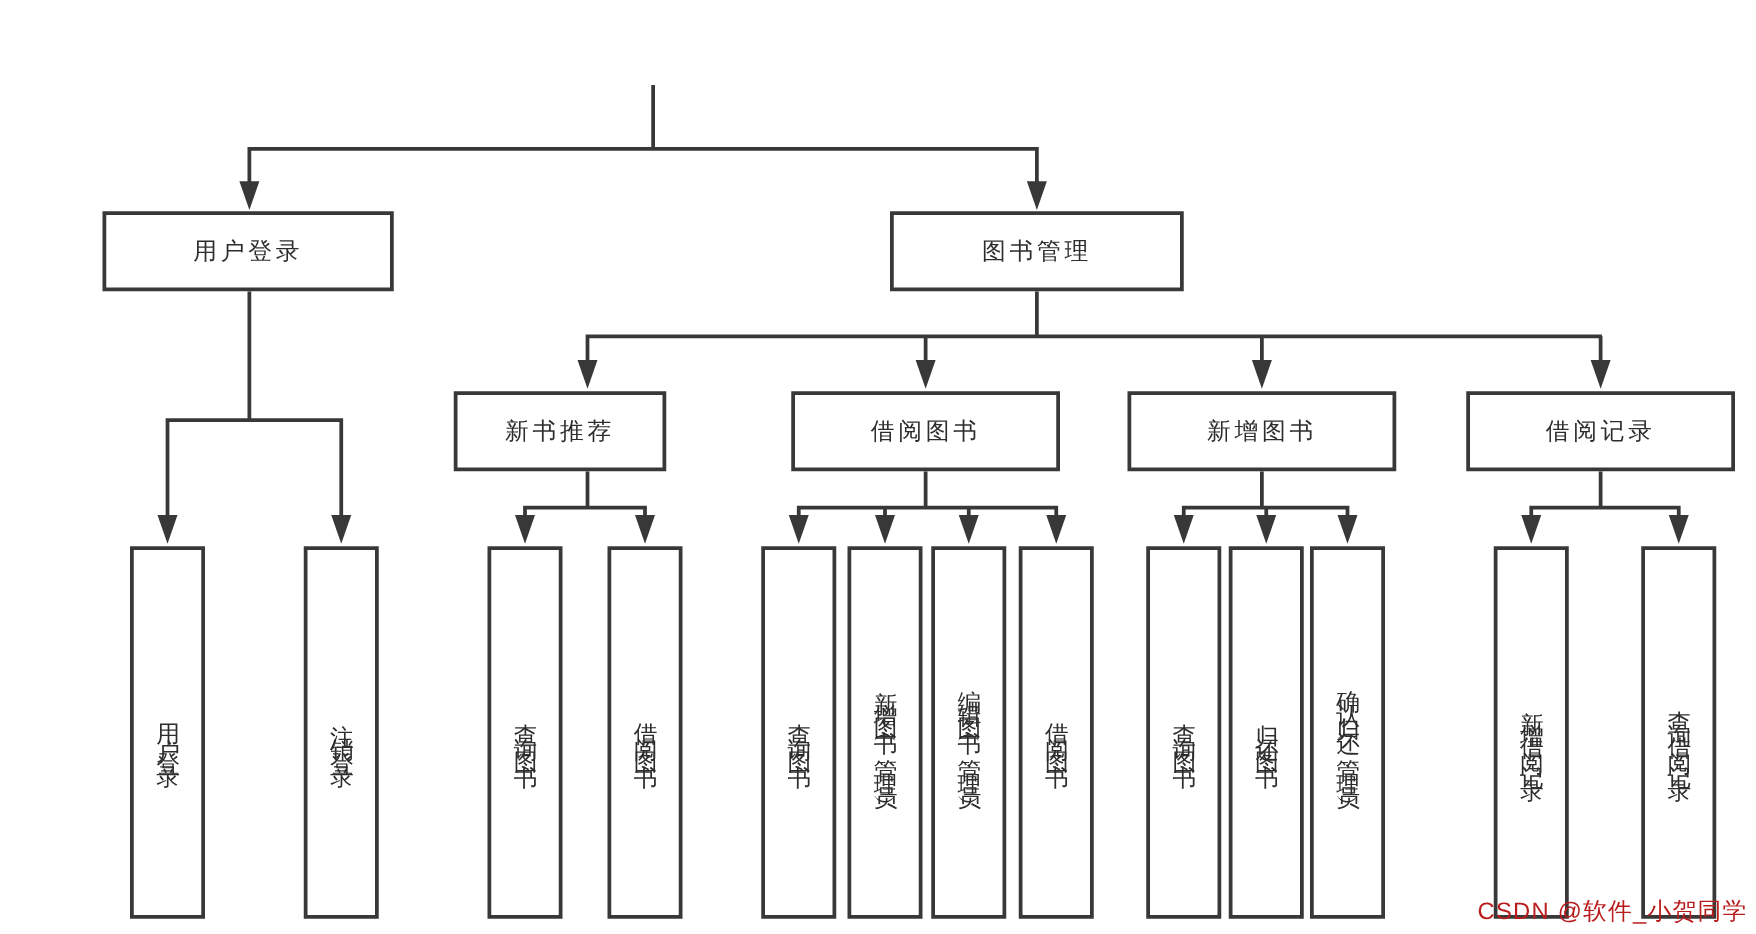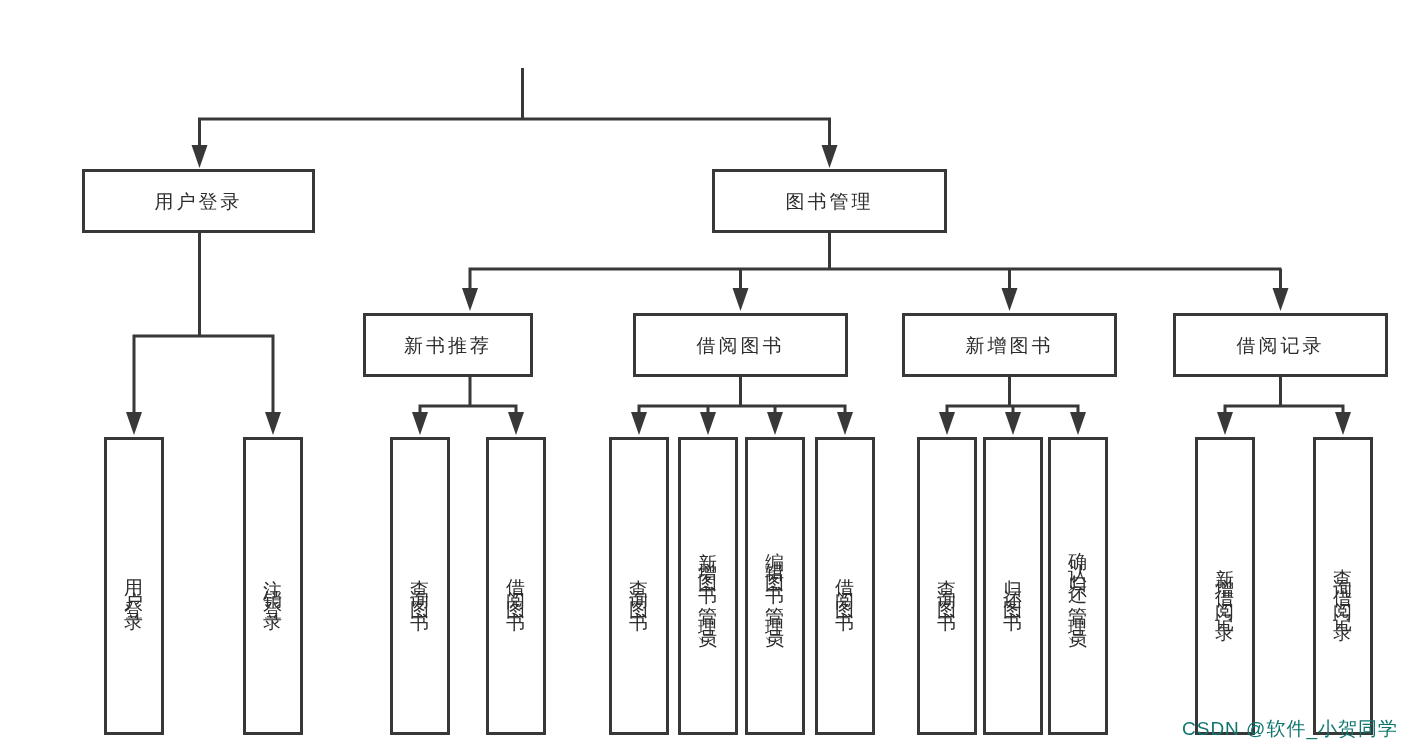--- a/index.html
+++ b/index.html
@@ -41,21 +41,21 @@
     letter-spacing: 11px;
     line-height: 1;
     white-space: nowrap;
   }
   .watermark {
     position: absolute;
     left: 1182px;
     top: 716px;
     font-size: 19px;
     letter-spacing: 1px;
-    color: #0f766e;
+    color: #b91c1c;
     white-space: nowrap;
     z-index: 5;
   }
 </style>
 </head>
 <body>
 
 <div class="canvas">
 
   <svg class="connectors" viewBox="0 0 1405 747" xmlns="http://www.w3.org/2000/svg">

